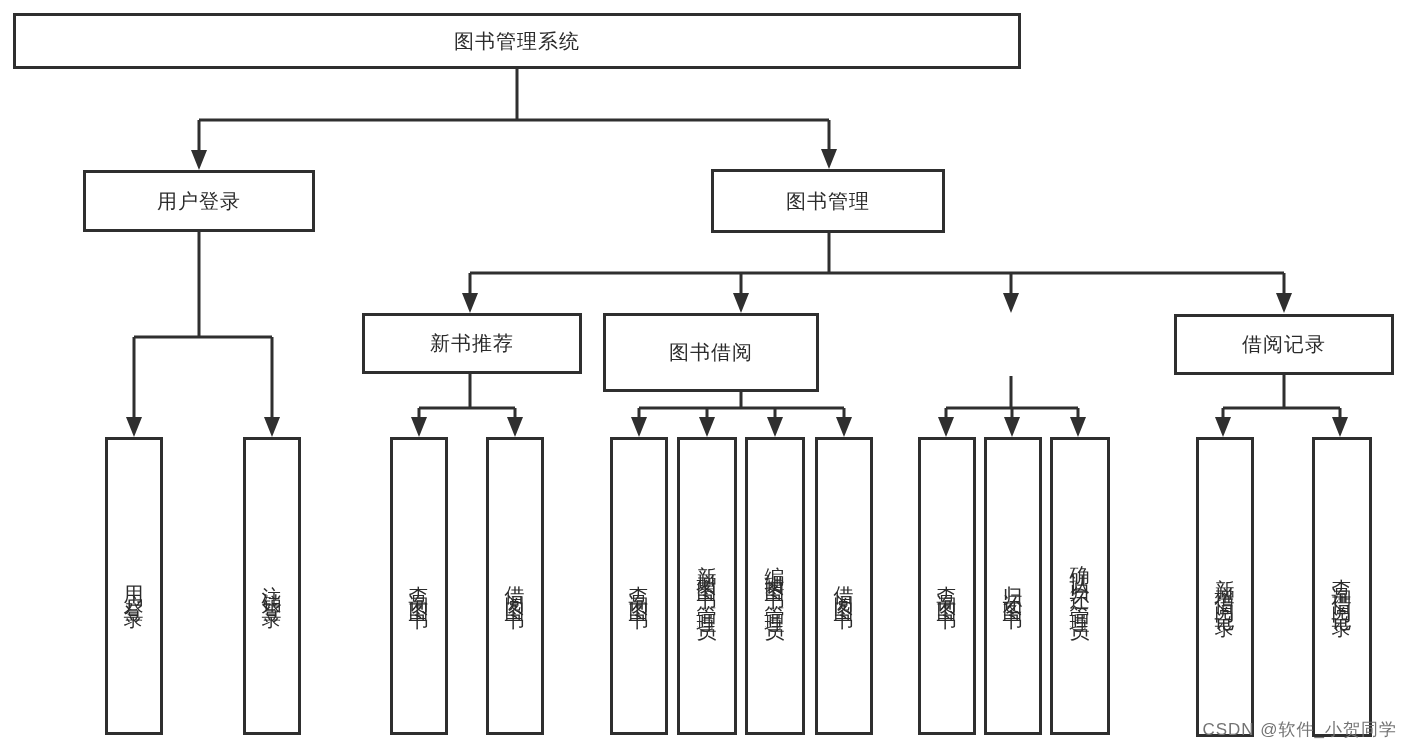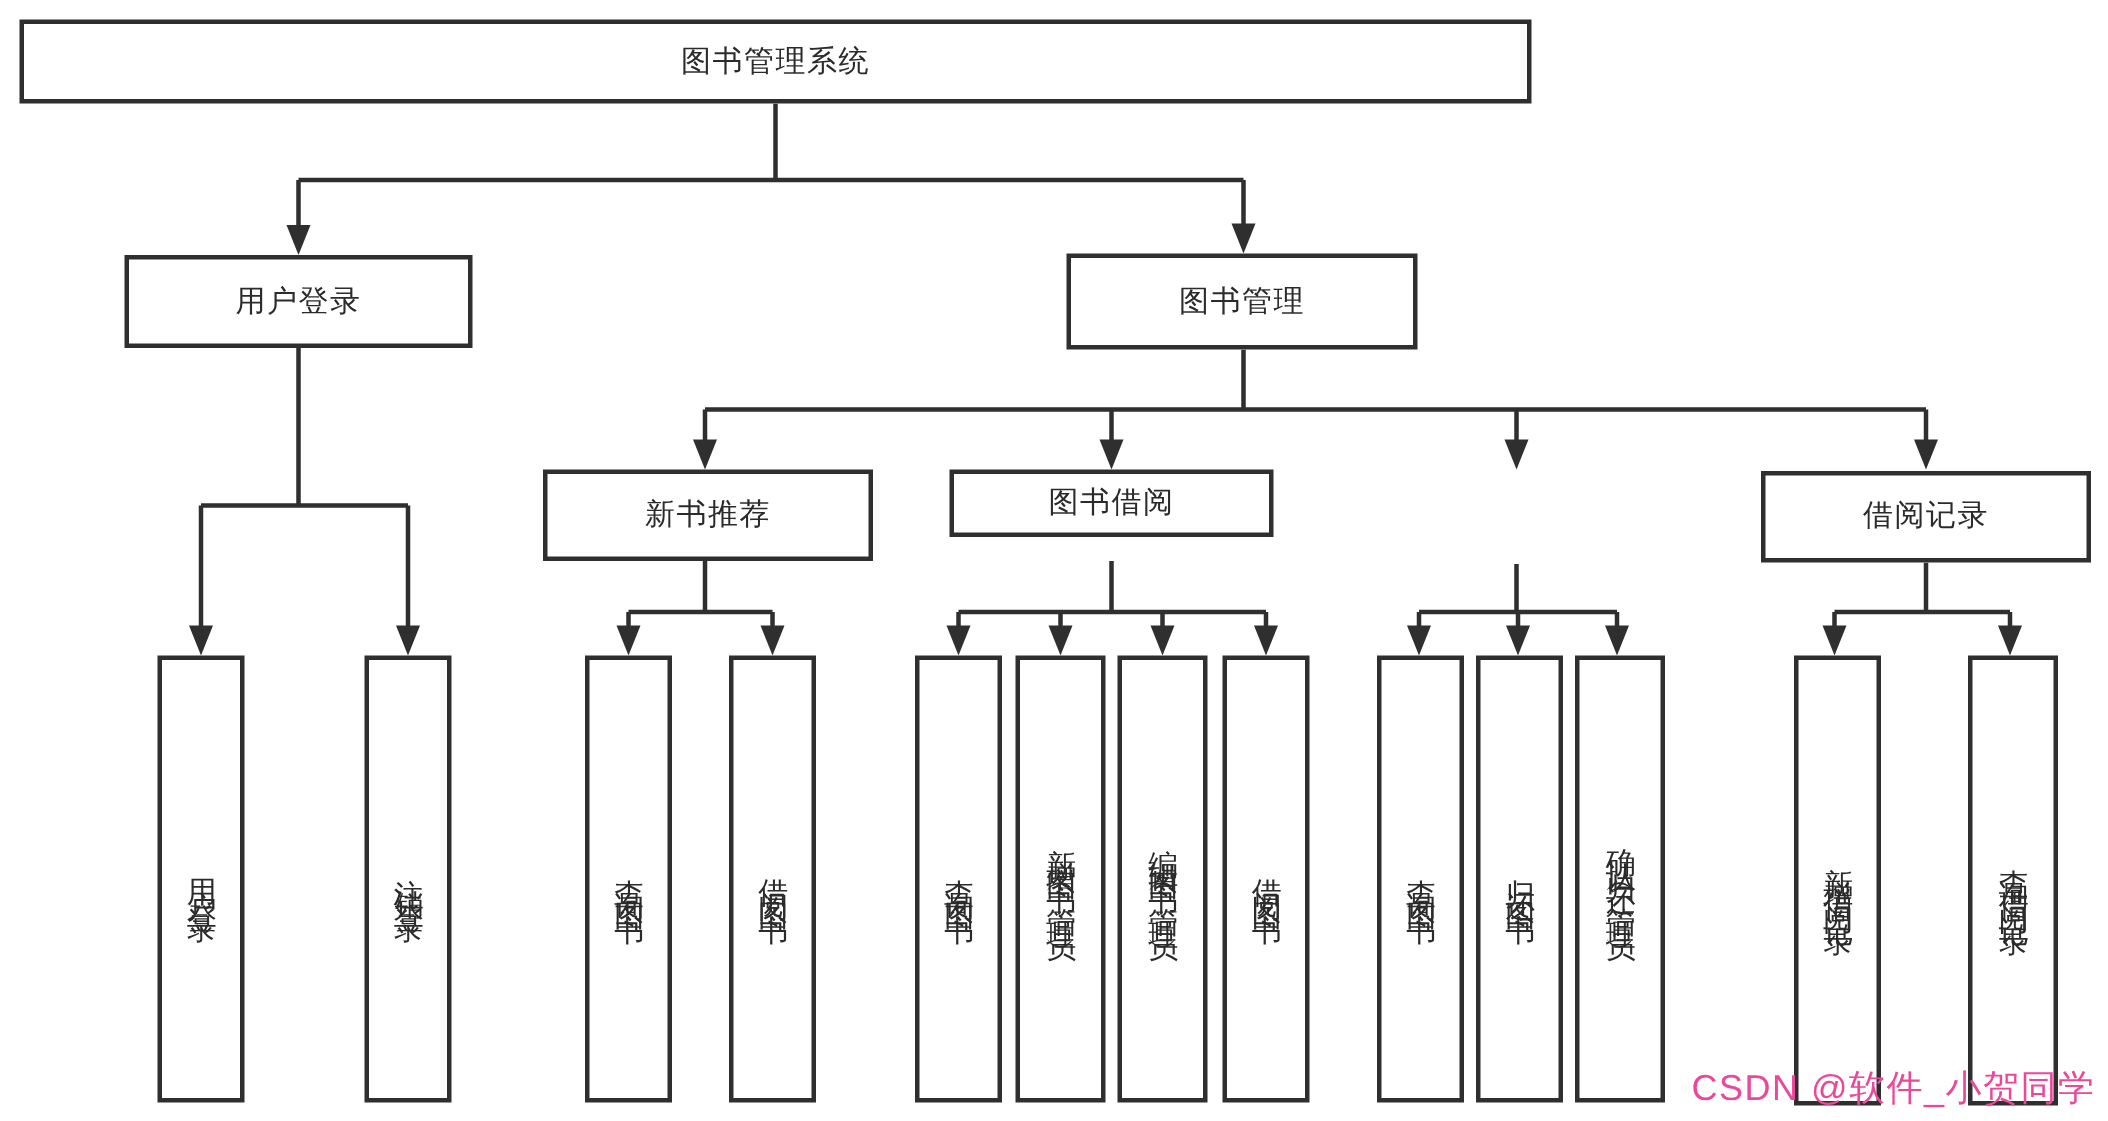--- a/index.html
+++ b/index.html
@@ -14,22 +14,22 @@
     position:absolute;background:#ffffff;border:3px solid #2f2f2f;
     display:flex;align-items:center;justify-content:center;
     font-size:20px;line-height:1.25;box-sizing:border-box;white-space:nowrap;
   }
   .node.h{letter-spacing:1px;}
   .node.v{
     writing-mode:vertical-rl;text-orientation:mixed;
     letter-spacing:8px;line-height:1;padding:6px 0;
   }
   #watermark{
-    position:absolute;right:8px;bottom:6px;color:#ec4899;
-    font-size:24px;letter-spacing:1px;white-space:nowrap;
+    position:absolute;right:8px;bottom:6px;color:#737373;
+    font-size:17px;letter-spacing:1px;white-space:nowrap;
   }
 </style>
 </head>
 <body>
 
 <div id="stage">
 
   <svg id="wires" viewBox="0 0 1405 747" xmlns="http://www.w3.org/2000/svg">
 
     <g>
@@ -82,21 +82,21 @@
 
   <div class="node h" style="left:13px;top:13px;width:1008px;height:56px">图书管理系统</div>
 
   <div class="node h" style="left:83px;top:170px;width:232px;height:62px">用户登录</div>
   <div class="node h" style="left:711px;top:169px;width:234px;height:64px">图书管理</div>
 
   <div class="node v" style="left:105px;top:437px;width:58px;height:298px">用户登录</div>
   <div class="node v" style="left:243px;top:437px;width:58px;height:298px">注销登录</div>
 
   <div class="node h" style="left:362px;top:313px;width:220px;height:61px">新书推荐</div>
-  <div class="node h" style="left:633px;top:313px;width:216px;height:45px">图书借阅</div>
+  <div class="node h" style="left:603px;top:313px;width:216px;height:79px">图书借阅</div>
   <div class="node h" style="left:1174px;top:314px;width:220px;height:61px">借阅记录</div>
 
   <div class="node v" style="left:390px;top:437px;width:58px;height:298px">查询图书</div>
   <div class="node v" style="left:486px;top:437px;width:58px;height:298px">借阅图书</div>
 
   <div class="node v" style="left:610px;top:437px;width:58px;height:298px">查询图书</div>
   <div class="node v" style="left:677px;top:437px;width:60px;height:298px">新增图书（管理员）</div>
   <div class="node v" style="left:745px;top:437px;width:60px;height:298px">编辑图书（管理员）</div>
   <div class="node v" style="left:815px;top:437px;width:58px;height:298px">借阅图书</div>
 

